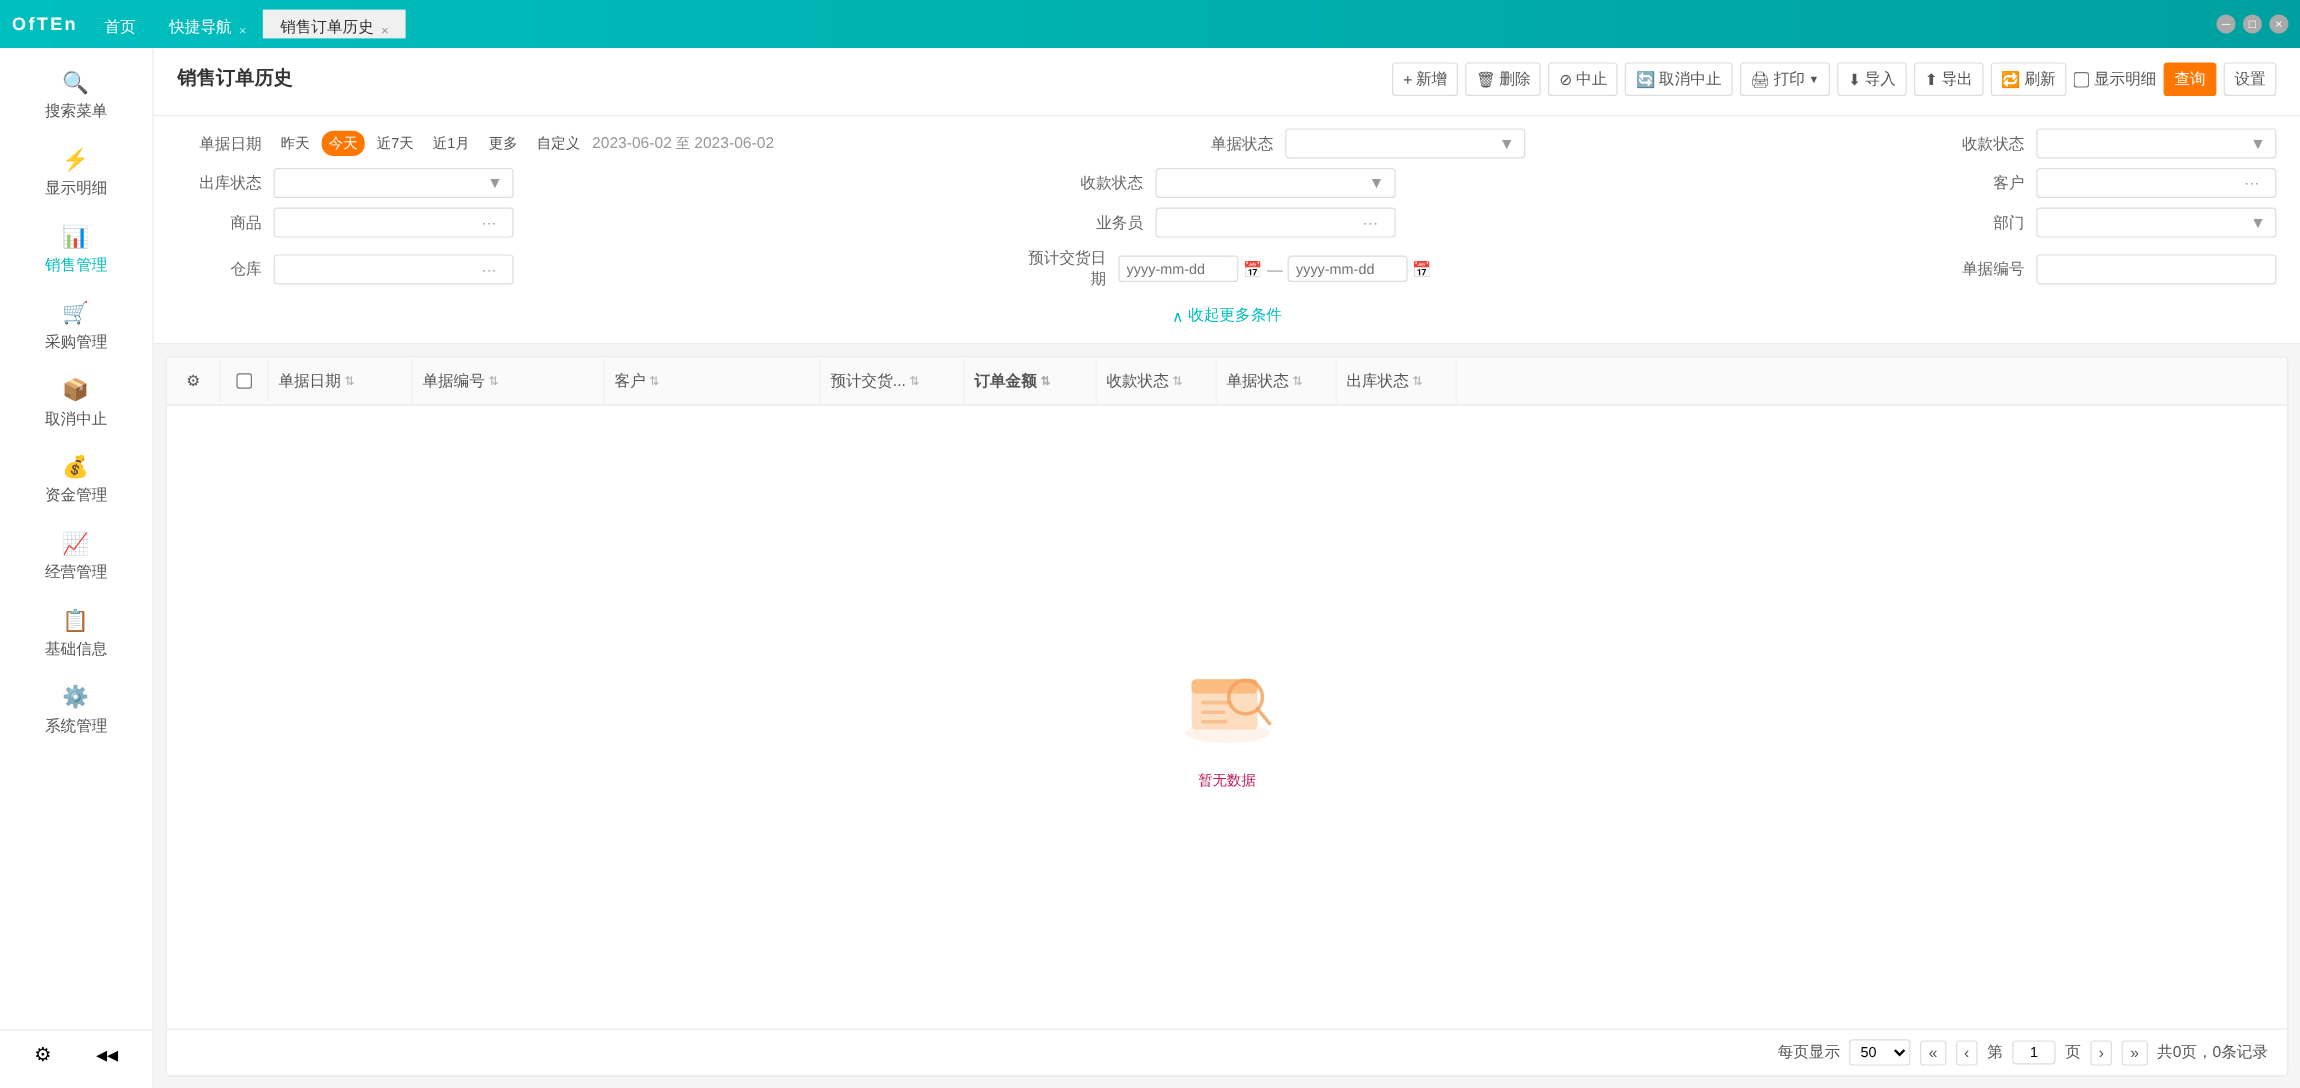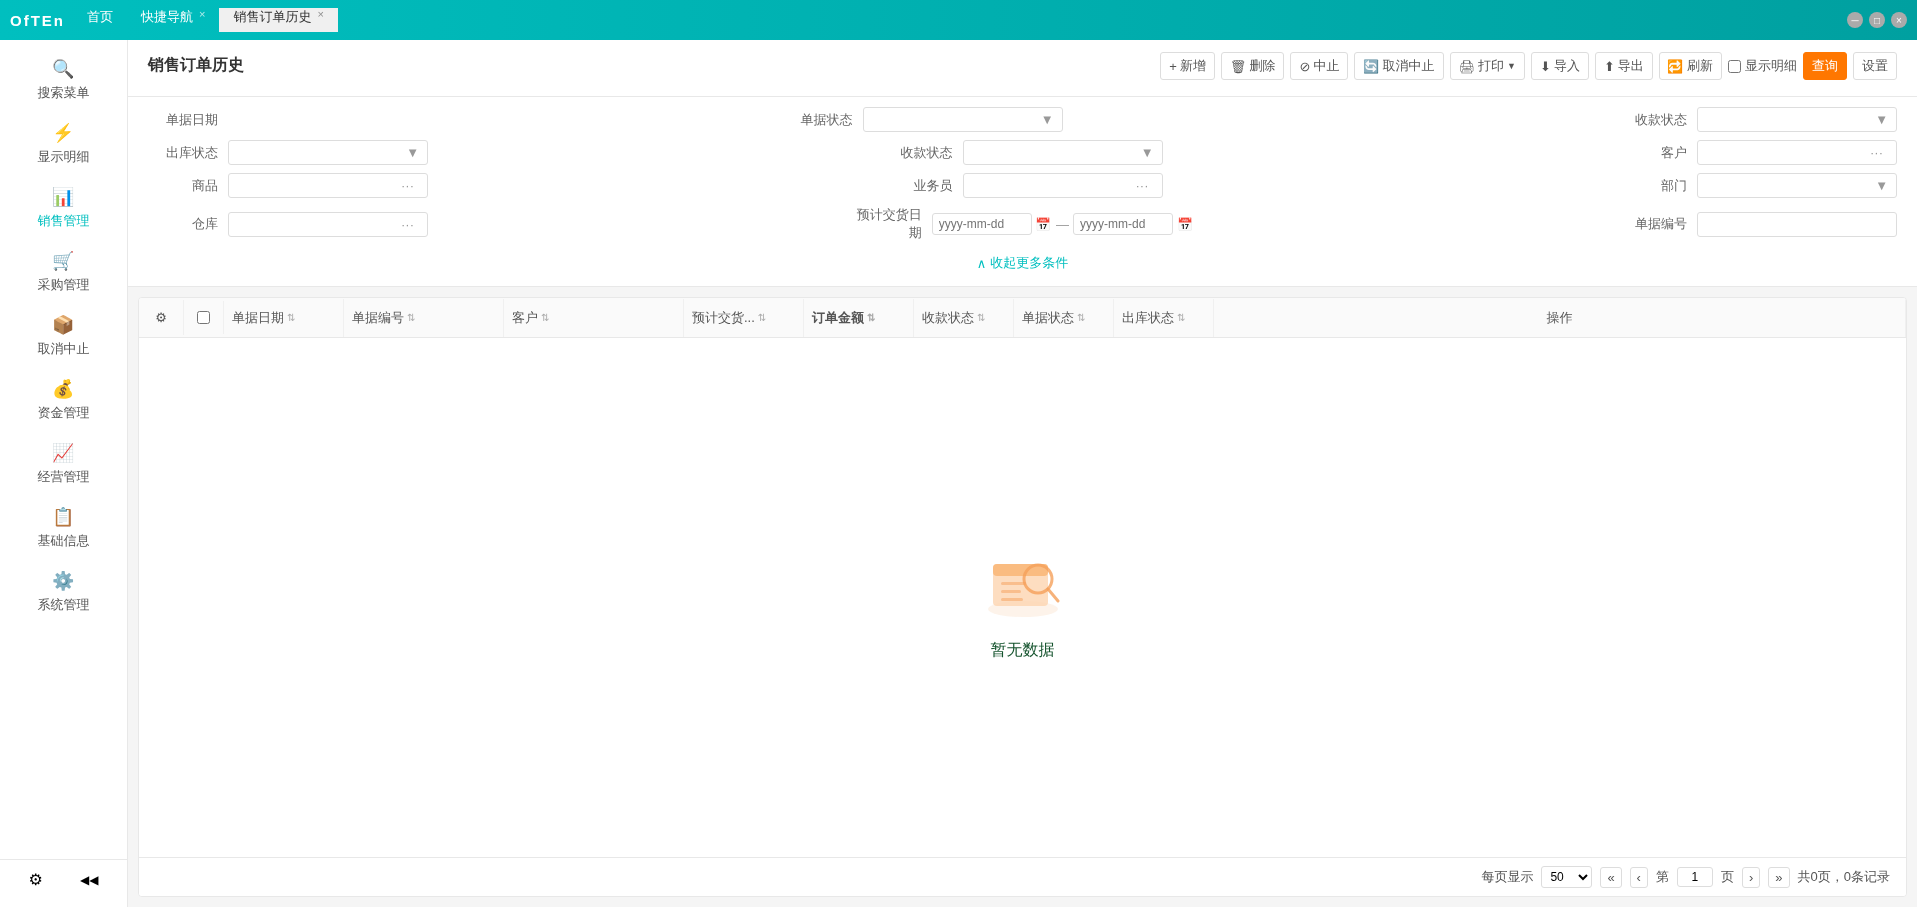--- a/index.html
+++ b/index.html
@@ -16,21 +16,21 @@
       position: relative;
     }
     .top-bar-tabs {
       display: flex;
       align-items: center;
       flex: 1;
     }
     .tab {
       height: 24px;
       display: flex;
-      align-items: flex-start;
+      align-items: flex-end;
       padding: 0 14px;
       cursor: pointer;
       color: white;
       font-size: 13px;
       position: relative;
     }
     .tab.active {
       background: #f0f0f0;
       color: #333;
     }
@@ -282,21 +282,21 @@
       align-items: center;
       justify-content: center;
       gap: 16px;
       padding: 40px;
     }
     .empty-illustration {
       width: 100px;
       height: 90px;
       position: relative;
     }
-    .empty-text { color: #14532d; font-size: 16px; }
+    .empty-text { color: #be185d; font-size: 12px; }
 
     
     .pagination-bar {
       display: flex;
       align-items: center;
       justify-content: flex-end;
       padding: 8px 16px;
       background: white;
       border-top: 1px solid #e8e8e8;
       gap: 8px;
@@ -470,20 +470,33 @@
             <span>设置</span>
           </button>
         </div>
       </div>
     </div>
 
     <div class="filter-area">
 
       <div class="filter-row">
         <span class="filter-label">单据日期</span>
+        <div class="date-filter">
+          <span class="date-tag">昨天</span>
+          <span class="date-tag active">今天</span>
+          <span class="date-tag">近7天</span>
+          <span class="date-tag">近1月</span>
+          <span class="date-tag">更多</span>
+          <span class="date-tag">自定义</span>
+          <span class="date-text">
+            <span>2023-06-02</span>
+            至
+            <span>2023-06-02</span>
+          </span>
+        </div>
         <div style="flex:1"></div>
         <span class="filter-label">单据状态</span>
         <div class="filter-select" style="max-width:200px;">
           <span>&nbsp;</span>
           <span class="filter-select-arrow">▼</span>
         </div>
         <div style="flex:1"></div>
         <span class="filter-label">收款状态</span>
         <div class="filter-select" style="max-width:200px;">
           <span>&nbsp;</span>
@@ -591,23 +604,20 @@
           <span>收款状态</span>
           <span class="sort-icon">⇅</span>
         </div>
         <div class="th th-doc-status">
           <span>单据状态</span>
           <span class="sort-icon">⇅</span>
         </div>
         <div class="th th-warehouse">
           <span>出库状态</span>
           <span class="sort-icon">⇅</span>
-        </div>
-        <div class="th th-ops">
-          <span>操作</span>
         </div>
       </div>
 
       <div class="empty-state">
         <div class="empty-illustration">
           <svg width="100" height="90" viewBox="0 0 100 90">
 
             <ellipse cx="50" cy="75" rx="35" ry="8" fill="#fce8d5" opacity="0.5"></ellipse>
             <rect x="20" y="30" width="55" height="42" rx="4" fill="#fdd5b0" opacity="0.8"></rect>
             <rect x="20" y="30" width="55" height="12" rx="4" fill="#fab87a" opacity="0.9"></rect>

